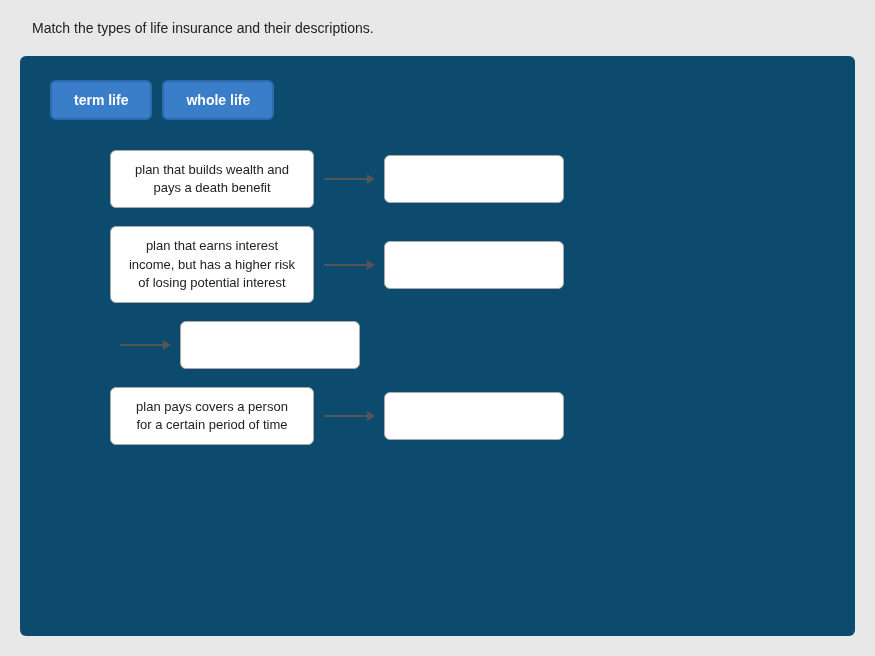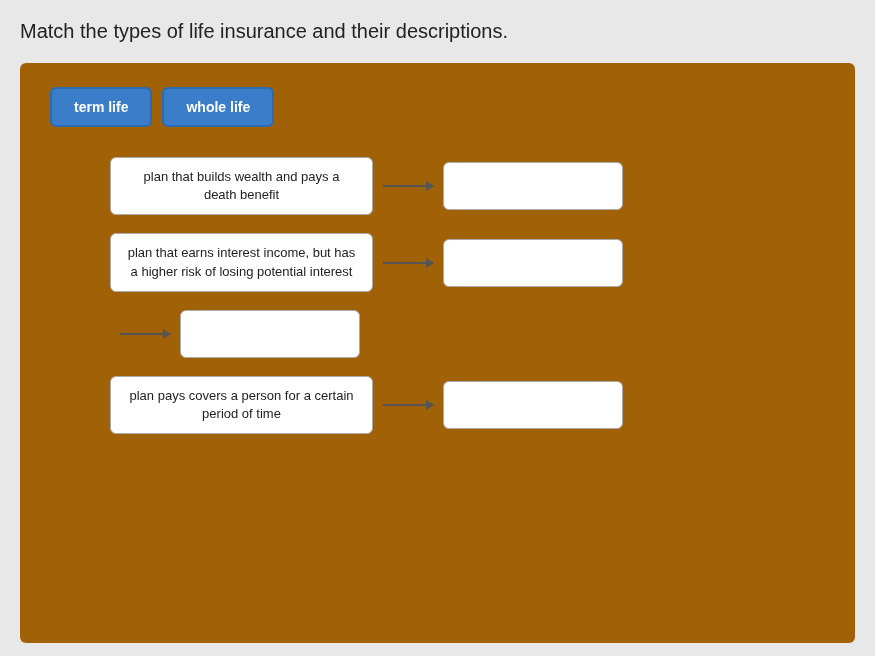--- a/index.html
+++ b/index.html
@@ -7,27 +7,28 @@
     body {
       background: #e8e8e8;
       font-family: Arial, sans-serif;
       font-size: 14px;
       width: 875px;
       min-height: 656px;
       padding: 20px;
     }
 
     .instructions {
-      font-size: 20px;
+      font-size: 14px;
       color: #222;
       margin-bottom: 20px;
+      margin-left: 12px;
     }
 
     .main-area {
-      background: #a16207;
+      background: #0c4a6e;
       border-radius: 6px;
       padding: 24px 30px 30px 30px;
       min-height: 580px;
     }
 
     .options-row {
       display: flex;
       flex-wrap: wrap;
       gap: 10px;
       margin-bottom: 30px;
@@ -56,21 +57,21 @@
       display: flex;
       align-items: center;
       gap: 0;
     }
 
     .description-box {
       background: #fff;
       border: 1.5px solid #aaa;
       border-radius: 6px;
       padding: 10px 16px;
-      width: 263px;
+      width: 204px;
       min-height: 56px;
       text-align: center;
       font-size: 13px;
       color: #222;
       line-height: 1.4;
       display: flex;
       align-items: center;
       justify-content: center;
     }
 

